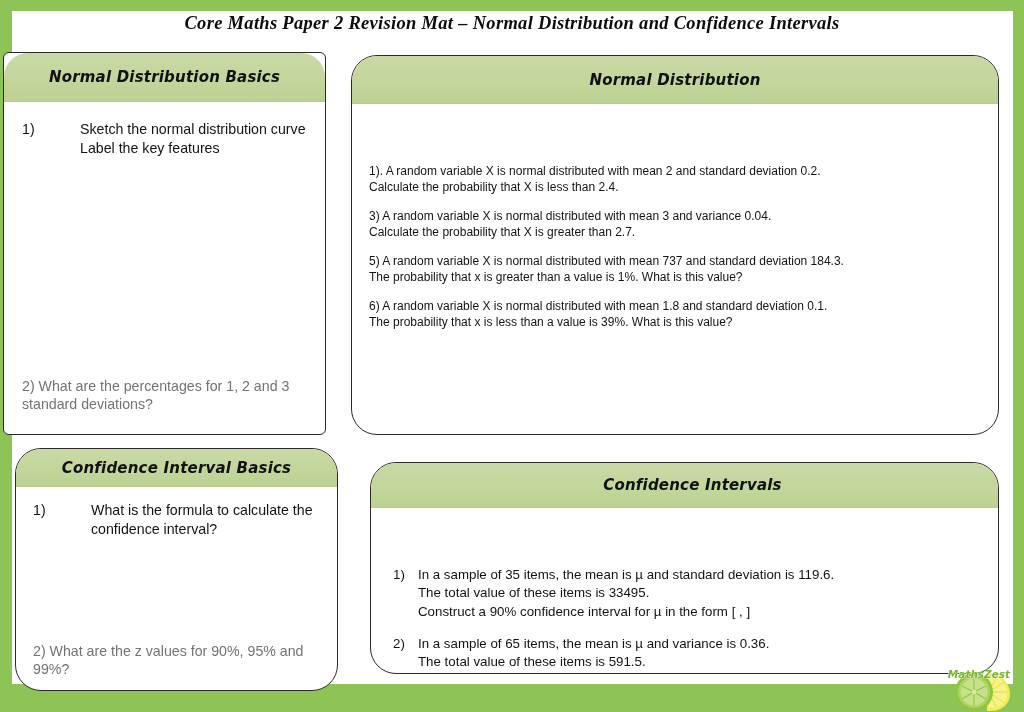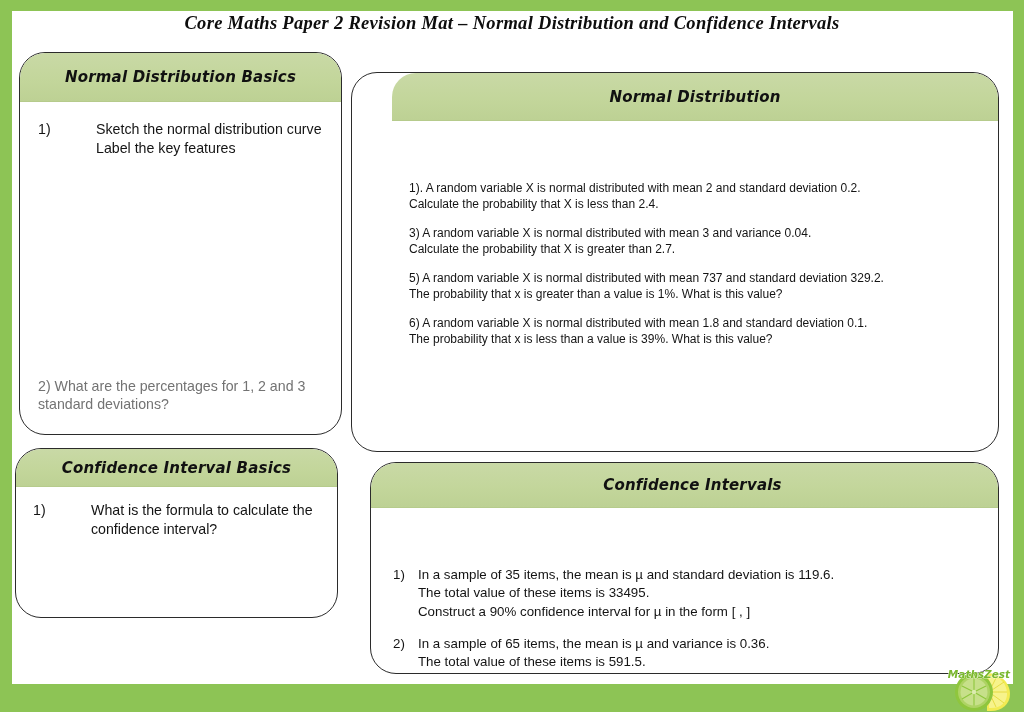--- a/index.html
+++ b/index.html
@@ -69,27 +69,27 @@
   }
 
   .card-body {
     position: relative;
     width: 100%;
     font-family: "Liberation Sans", sans-serif;
     color: #141414;
   }
 
   
-  #card-nd-basics   { left: 19px;  top: 52px;  width: 323px; height: 383px; }
+  #card-nd-basics   { left: 3px;  top: 52px;  width: 323px; height: 383px; border-radius: 6px; }
   #card-nd-basics   .card-header { height: 49px; }
 
-  #card-nd          { left: 351px; top: 72px;  width: 648px; height: 380px; padding-left: 40px; }
+  #card-nd          { left: 351px; top: 55px;  width: 648px; height: 380px; }
   #card-nd          .card-header { height: 48px; }
 
-  #card-ci-basics   { left: 15px;  top: 448px; width: 323px; height: 170px; }
+  #card-ci-basics   { left: 15px;  top: 448px; width: 323px; height: 243px; }
   #card-ci-basics   .card-header { height: 38px; }
 
   #card-ci          { left: 370px; top: 462px; width: 629px; height: 212px; }
   #card-ci          .card-header { height: 45px; padding-left: 16px; }
 
   
   .q-hang {
     position: absolute;
     display: flex;
     font-size: 14.2px;
@@ -181,21 +181,21 @@
 </div>
 
 <div class="card" id="card-nd">
   <div class="card-header">Normal Distribution</div>
   <div class="card-body">
     <div id="nd-questions">
         <div class="nd-item">1). A random variable X is normal distributed with mean 2 and standard deviation 0.2.
 Calculate the probability that X is less than 2.4.</div>
         <div class="nd-item">3) A random variable X is normal distributed with mean 3 and variance 0.04.
 Calculate the probability that X is greater than 2.7.</div>
-        <div class="nd-item">5) A random variable X is normal distributed with mean 737 and standard deviation 329.2.
+        <div class="nd-item">5) A random variable X is normal distributed with mean 737 and standard deviation 184.3.
 The probability that x is greater than a value is 1%.  What is this value?</div>
         <div class="nd-item">6) A random variable X is normal distributed with mean 1.8 and standard deviation 0.1.
 The probability that x is less than a value is 39%.  What is this value?</div>
       </div>
   </div>
 </div>
 
 <div class="card" id="card-ci-basics">
   <div class="card-header">Confidence Interval Basics</div>
   <div class="card-body">

